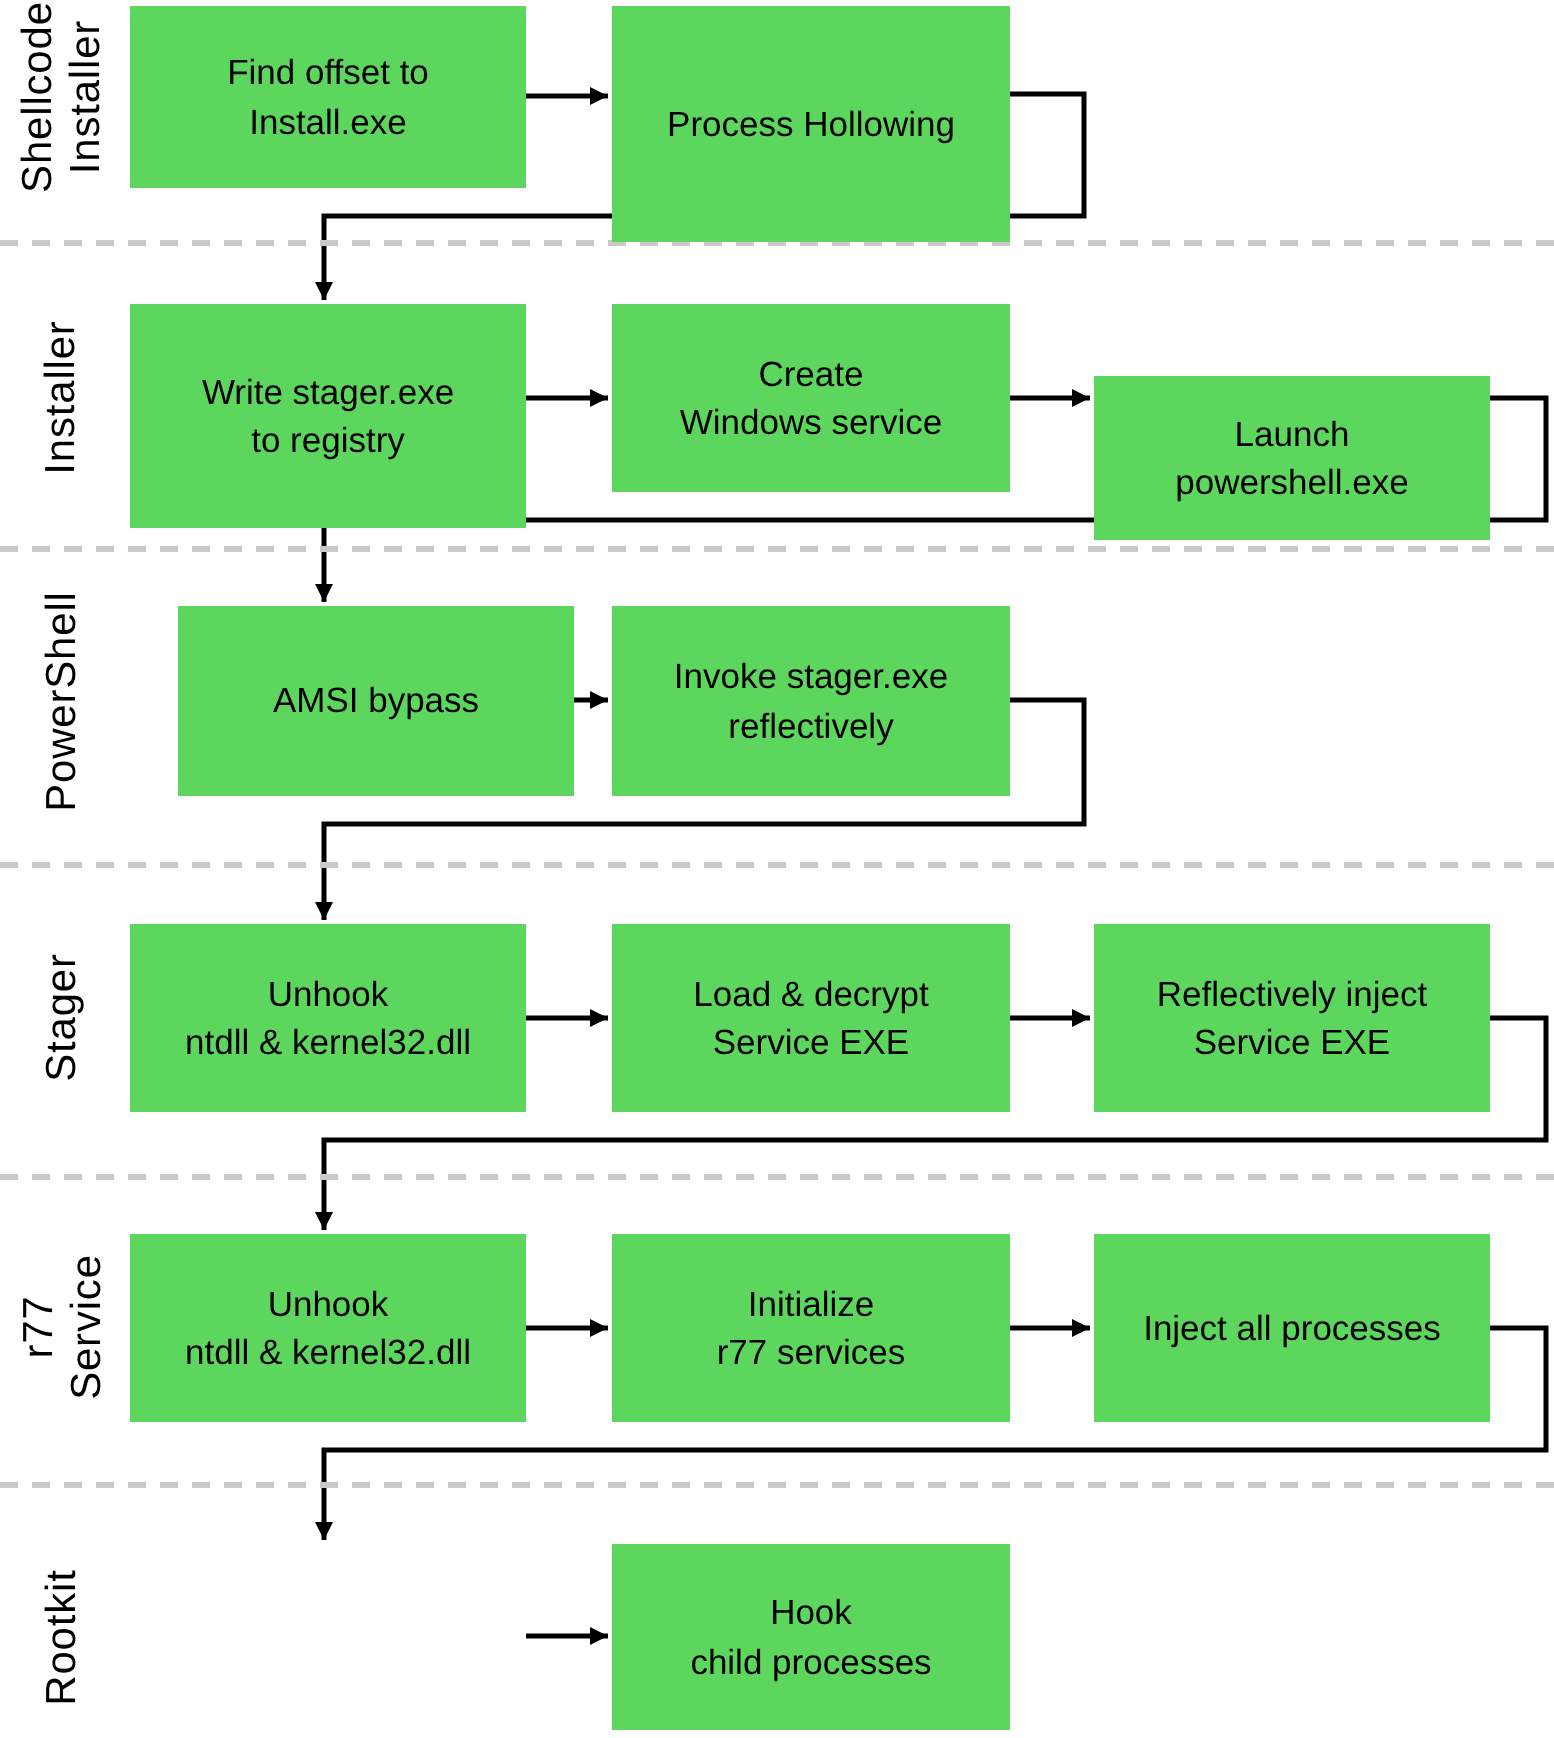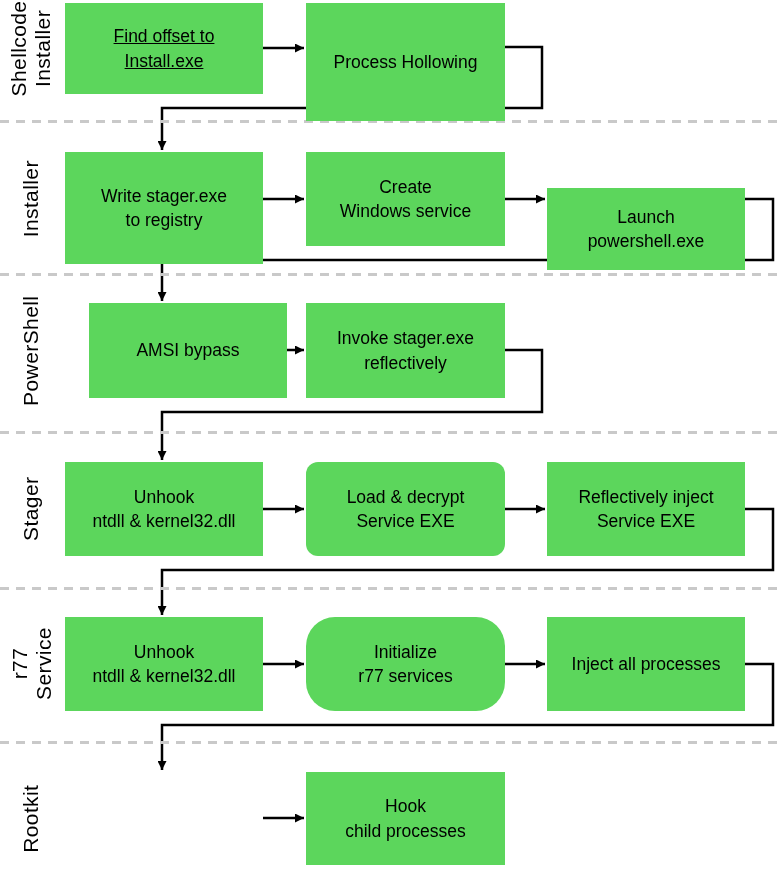--- a/index.html
+++ b/index.html
@@ -94,21 +94,21 @@
 
 <div class="sep" style="top: 120px;"></div>
     <div class="sep" style="top: 273px;"></div>
     <div class="sep" style="top: 431px;"></div>
     <div class="sep" style="top: 587px;"></div>
     <div class="sep" style="top: 741px;"></div>
     <div class="lane-label" style="top: -51.5px; height: 200px;">
       <span>Shellcode
 Installer</span>
     </div>
-    <div class="box" style="left: 65px; top: 3px; width: 198px; height: 91px; background: rgb(92, 214, 92); text-decoration: underline;">Find offset to
+    <div class="box" style="left: 65px; top: 3px; width: 198px; height: 91px; background: rgb(92, 214, 92);">Find offset to
 Install.exe</div>
     <div class="box" style="left: 306px; top: 3px; width: 199px; height: 118px; background: rgb(92, 214, 92);">Process Hollowing</div>
     <div class="lane-label" style="top: 99px; height: 200px;">
       <span>Installer</span>
     </div>
     <div class="box" style="left: 65px; top: 152px; width: 198px; height: 112px; background: rgb(92, 214, 92);">Write stager.exe
 to registry</div>
     <div class="box" style="left: 306px; top: 152px; width: 199px; height: 94px; background: rgb(92, 214, 92);">Create
 Windows service</div>
     <div class="box" style="left: 547px; top: 152px; width: 198px; height: 82px; background: rgb(92, 214, 92); margin-top: 36px;">Launch
@@ -117,30 +117,30 @@
       <span>PowerShell</span>
     </div>
     <div class="box" style="left: 65px; top: 303px; width: 198px; height: 95px; background: rgb(92, 214, 92); margin-left: 24px;">AMSI bypass</div>
     <div class="box" style="left: 306px; top: 303px; width: 199px; height: 95px; background: rgb(92, 214, 92);">Invoke stager.exe
 reflectively</div>
     <div class="lane-label" style="top: 409px; height: 200px;">
       <span>Stager</span>
     </div>
     <div class="box" style="left: 65px; top: 462px; width: 198px; height: 94px; background: rgb(92, 214, 92);">Unhook
 ntdll &amp; kernel32.dll</div>
-    <div class="box" style="left: 306px; top: 462px; width: 199px; height: 94px; background: rgb(92, 214, 92); border-radius: 12px;">Load &amp; decrypt
+    <div class="box" style="left: 306px; top: 462px; width: 199px; height: 94px; background: rgb(92, 214, 92);">Load &amp; decrypt
 Service EXE</div>
     <div class="box" style="left: 547px; top: 462px; width: 198px; height: 94px; background: rgb(92, 214, 92); text-align: center;">Reflectively inject
 Service EXE</div>
     <div class="lane-label" style="top: 564px; height: 200px;">
       <span>r77 Service</span>
     </div>
     <div class="box" style="left: 65px; top: 617px; width: 198px; height: 94px; background: rgb(92, 214, 92);">Unhook
 ntdll &amp; kernel32.dll</div>
-    <div class="box" style="left: 306px; top: 617px; width: 199px; height: 94px; background: rgb(92, 214, 92); border-radius: 29px;">Initialize
+    <div class="box" style="left: 306px; top: 617px; width: 199px; height: 94px; background: rgb(92, 214, 92);">Initialize
 r77 services</div>
     <div class="box" style="left: 547px; top: 617px; width: 198px; height: 94px; background: rgb(92, 214, 92);">Inject all processes</div>
     <div class="lane-label" style="top: 718.5px; height: 200px;">
       <span>Rootkit</span>
     </div>
     <div class="box" style="left: 306px; top: 772px; width: 199px; height: 93px; background: rgb(92, 214, 92);">Hook
 child processes</div>
   </div>
 
 </body></html>

